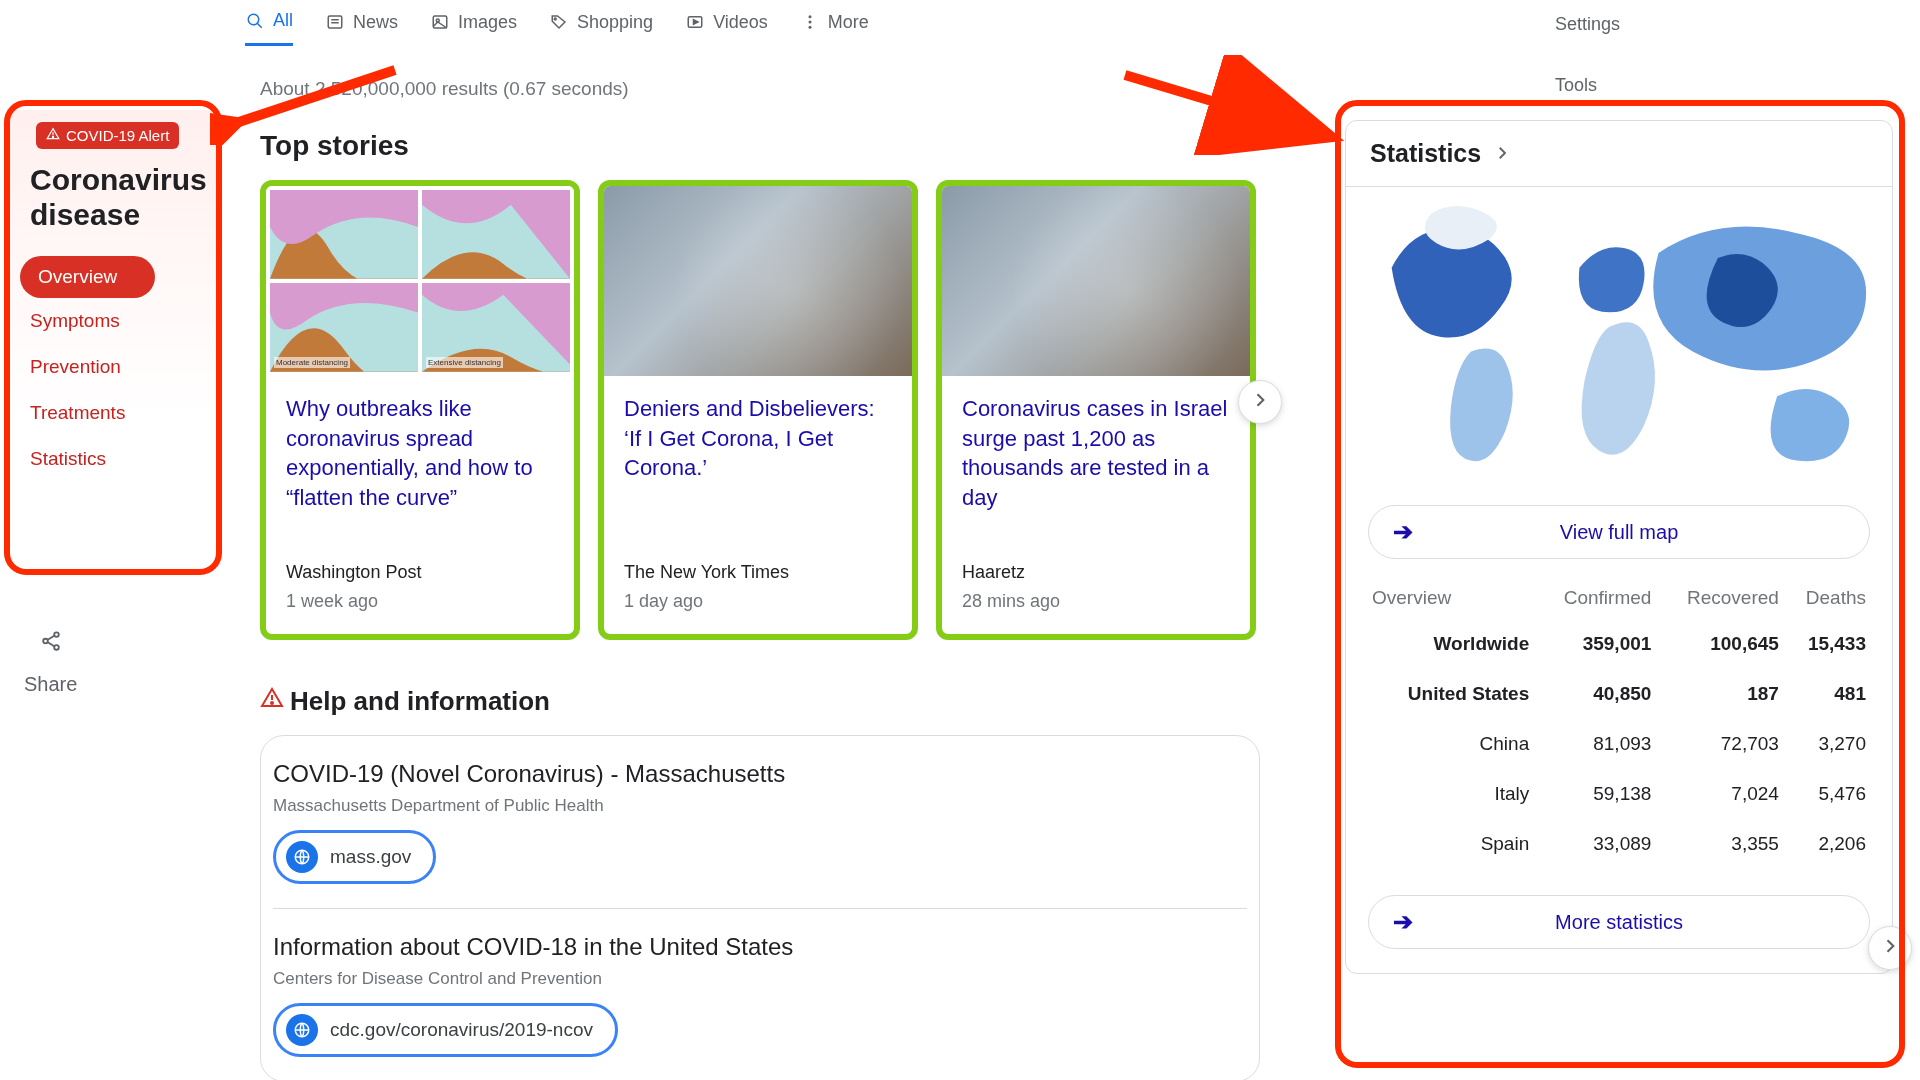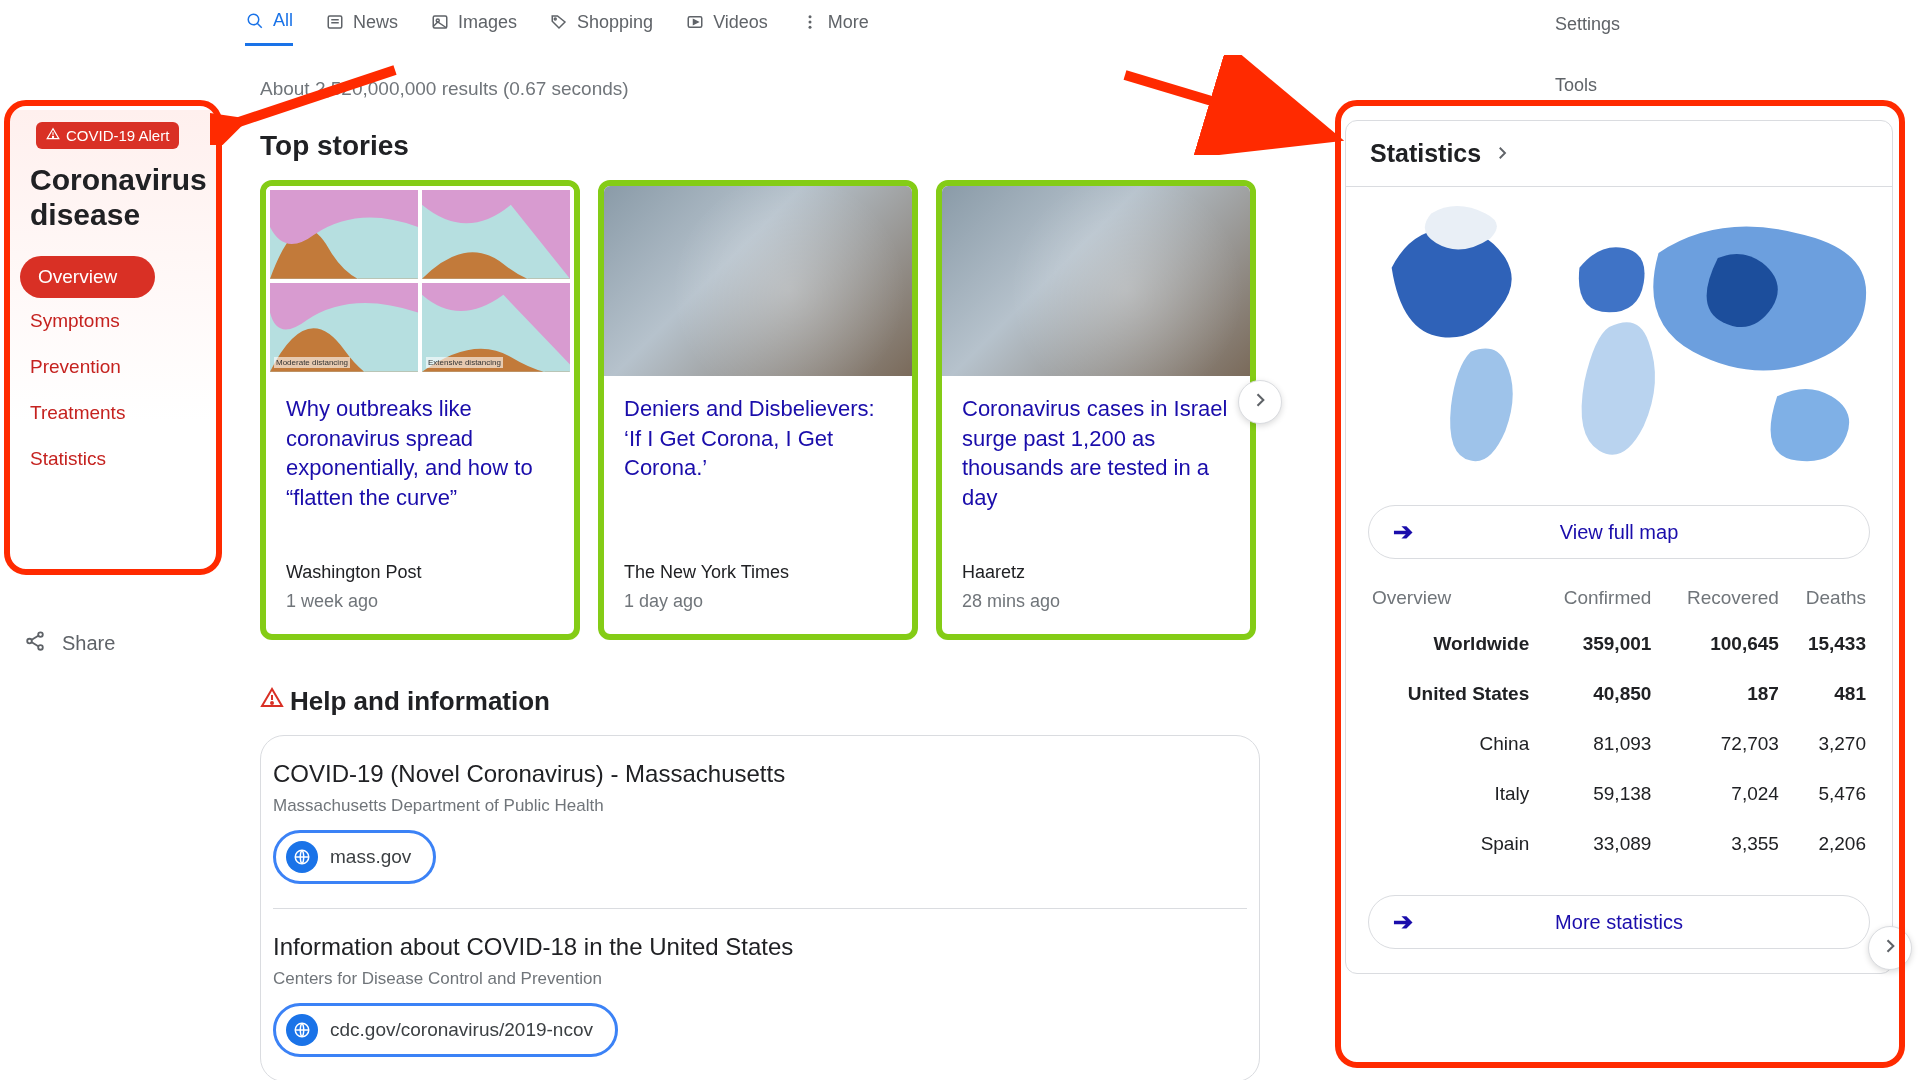--- a/index.html
+++ b/index.html
@@ -29,21 +29,21 @@
   }
   .covid-alert-badge {
     display: inline-flex; align-items: center; gap: 6px;
     background: #d93025; color: #fff; font-size: 15px; font-weight: 500;
     border-radius: 6px; padding: 5px 10px; margin-left: 28px;
   }
   .covid-title { font-size: 30px; font-weight: 700; line-height: 1.15; color: #202124; margin: 14px 0 24px 22px; }
   .covid-nav { display: flex; flex-direction: column; gap: 0; }
   .covid-nav .item { padding: 12px 22px; color: #c5221f; font-size: 19px; cursor: pointer; }
   .covid-nav .item.active { background: #d93025; color: #fff; border-radius: 22px; width: 135px; margin-left: 12px; padding: 10px 18px; font-weight: 500; }
-  .share-row { position: absolute; left: 24px; top: 630px; display: flex; align-items: center; gap: 16px; color: #5f6368; font-size: 20px; cursor: pointer; }
+  .share-row { position: absolute; left: 24px; top: 630px; display: flex; align-items: center; gap: 16px; color: #5f6368; font-size: 20px; cursor: pointer; flex-direction: column; }
 
   
   .hl-left  { position: absolute; left: 4px; top: 100px; width: 218px; height: 475px; border: 6px solid #ff2a00; border-radius: 22px; pointer-events: none; }
   .hl-right { position: absolute; left: 1335px; top: 100px; width: 570px; height: 968px; border: 6px solid #ff2a00; border-radius: 22px; pointer-events: none; }
   .arrow { position: absolute; pointer-events: none; }
 
   
   .main-col { position: absolute; left: 260px; top: 130px; width: 1000px; }
   h2.section { font-size: 28px; font-weight: 700; color: #202124; margin-bottom: 18px; }
 

